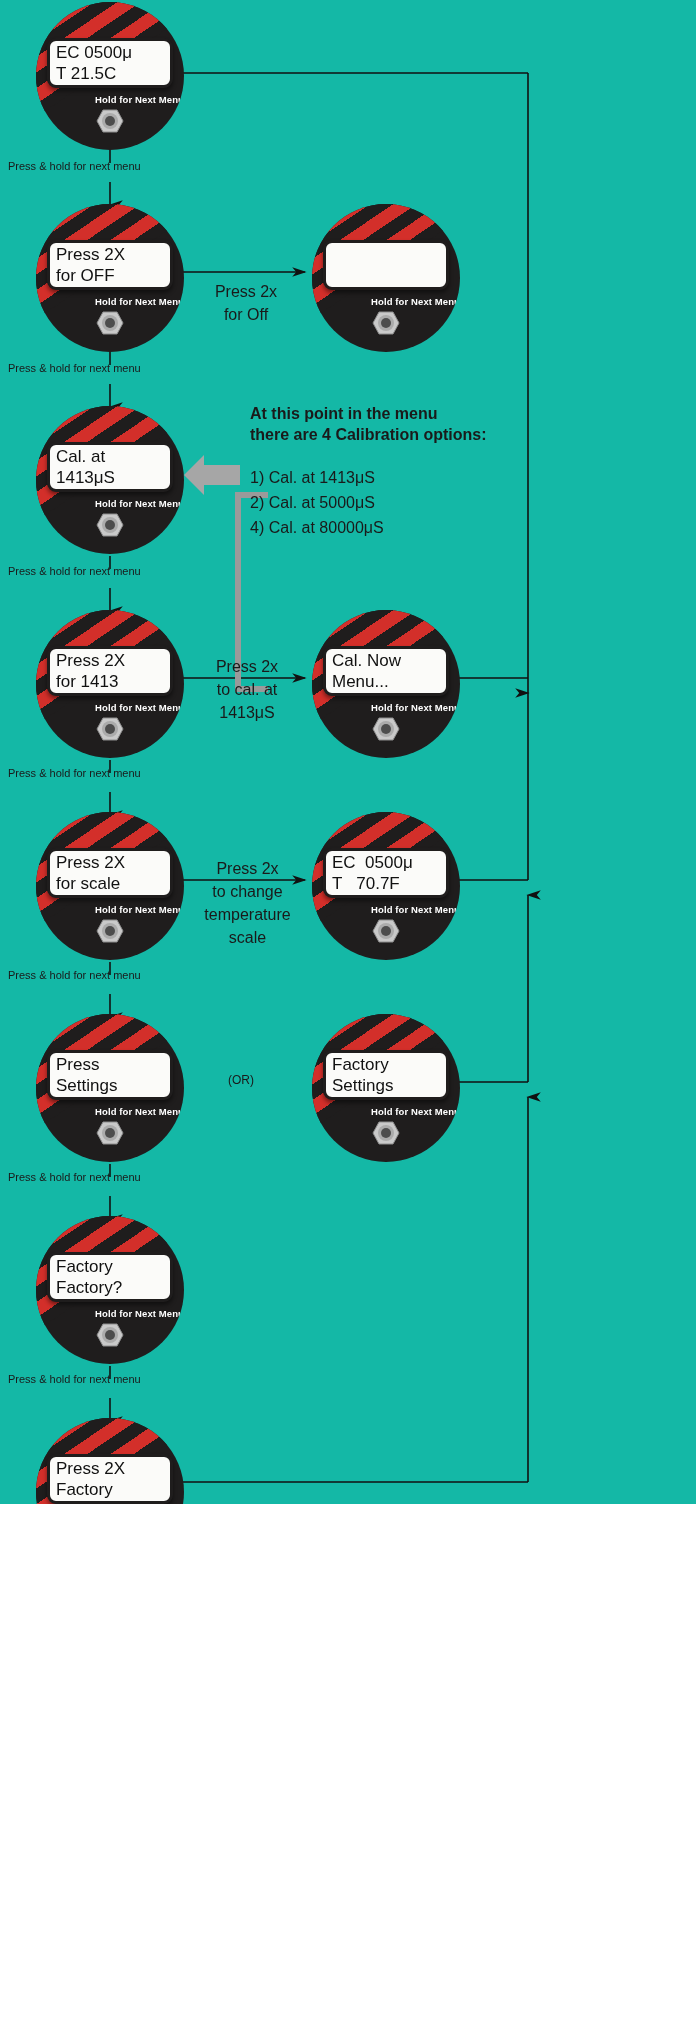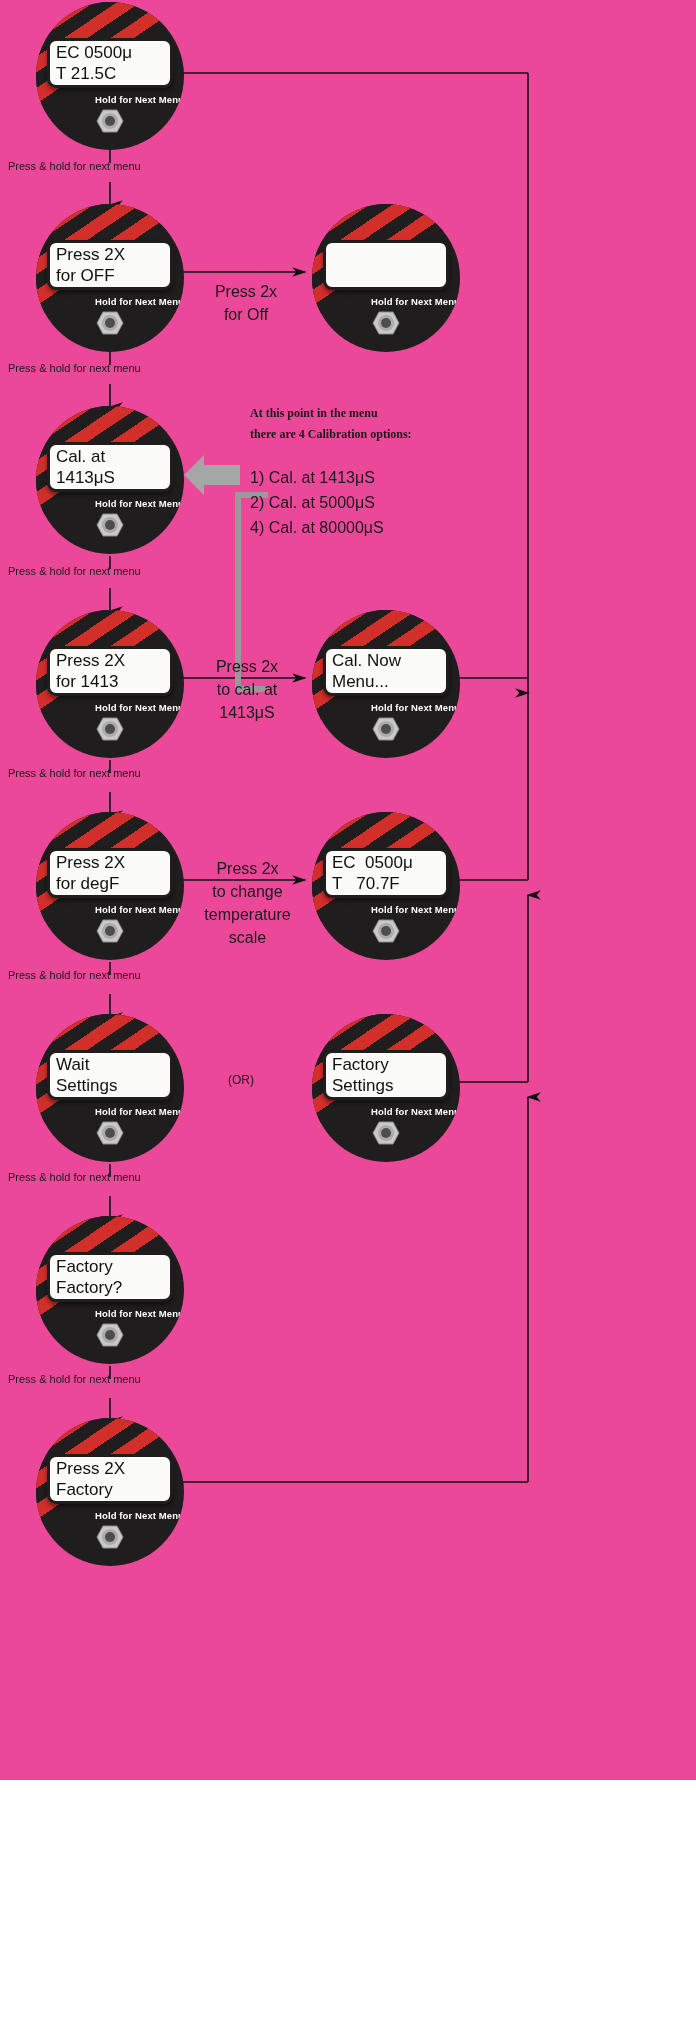--- a/index.html
+++ b/index.html
@@ -4,22 +4,22 @@
 <title>EC Meter Menu Flowchart</title>
 <style>
   * { box-sizing: border-box; margin: 0; padding: 0; }
   html, body {
     background: #ffffff;
     font-family: "Liberation Sans", sans-serif;
   }
   #page {
     position: relative;
     width: 696px;
-    height: 1780px;
-    background: #ec4899;
+    height: 1504px;
+    background: #14b8a6;
     overflow: hidden;
   }
 
   
   .device {
     position: absolute;
     width: 148px;
     height: 148px;
     border-radius: 50%;
     background: #1f1d1d;
@@ -117,22 +117,22 @@
     color: #1a1a1a;
     z-index: 4;
   }
 
   
   .callout {
     position: absolute;
     z-index: 4;
   }
   .callout-head {
-    font-family: Liberation Serif, serif;
-    font-size: 12px;
+    font-family: Liberation Sans, sans-serif;
+    font-size: 16px;
     font-weight: bold;
     color: #1a1a1a;
     line-height: 21px;
     white-space: nowrap;
   }
   .callout-list {
     margin-top: 20px;
   }
   .callout-item {
     font-family: "Liberation Sans", sans-serif;
@@ -335,21 +335,21 @@
       <circle cx="14" cy="13" r="5" fill="#4d4d4d"></circle>
     </svg>
   </div>
 
   <p class="flow-text" style="left:8px; top:767px;">Press &amp; hold for next menu</p>
 
   <div class="device" style="left:36px; top:812px;">
     <div class="stripes"></div>
     <div class="lcd">
       <div class="lcd-line">Press 2X</div>
-      <div class="lcd-line">for degF</div>
+      <div class="lcd-line">for scale</div>
     </div>
     <div class="hold-label">Hold for Next Menu</div>
     <svg class="nut" viewBox="0 0 28 26">
       <polygon points="7,2 21,2 27,13 21,24 7,24 1,13" fill="#c9c9c9" stroke="#8d8d8d" stroke-width="1"></polygon>
       <circle cx="14" cy="13" r="8" fill="#ababab"></circle>
       <circle cx="14" cy="13" r="5" fill="#4d4d4d"></circle>
     </svg>
   </div>
 
   <p class="side-text" style="left:190px; top:857px; width:115px; white-space:pre-line;">Press 2x
@@ -369,21 +369,21 @@
       <circle cx="14" cy="13" r="8" fill="#ababab"></circle>
       <circle cx="14" cy="13" r="5" fill="#4d4d4d"></circle>
     </svg>
   </div>
 
   <p class="flow-text" style="left:8px; top:969px;">Press &amp; hold for next menu</p>
 
   <div class="device" style="left:36px; top:1014px;">
     <div class="stripes"></div>
     <div class="lcd">
-      <div class="lcd-line">Wait</div>
+      <div class="lcd-line">Press</div>
       <div class="lcd-line">Settings</div>
     </div>
     <div class="hold-label">Hold for Next Menu</div>
     <svg class="nut" viewBox="0 0 28 26">
       <polygon points="7,2 21,2 27,13 21,24 7,24 1,13" fill="#c9c9c9" stroke="#8d8d8d" stroke-width="1"></polygon>
       <circle cx="14" cy="13" r="8" fill="#ababab"></circle>
       <circle cx="14" cy="13" r="5" fill="#4d4d4d"></circle>
     </svg>
   </div>
 

